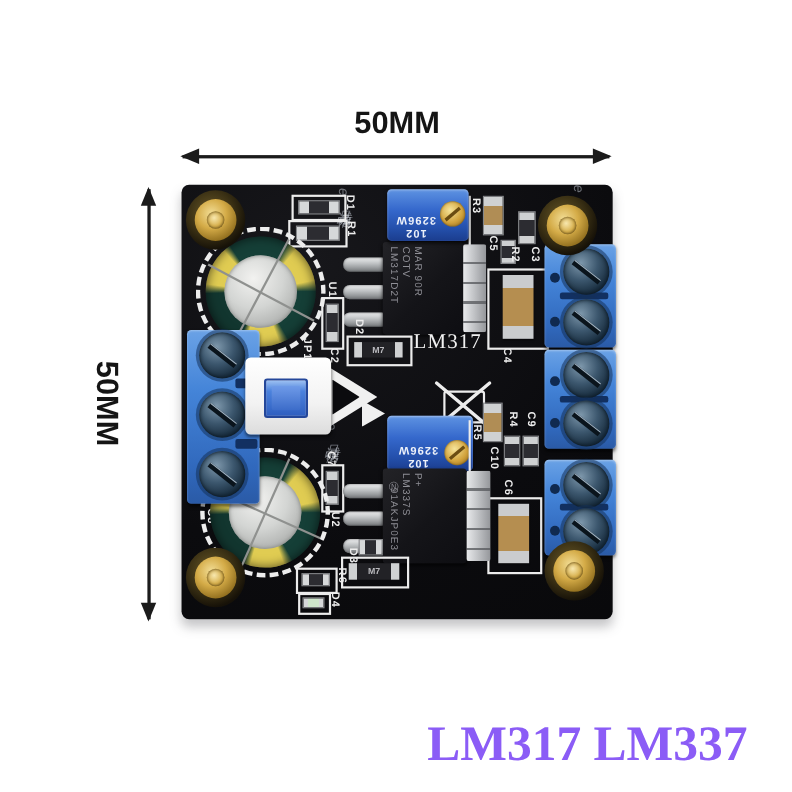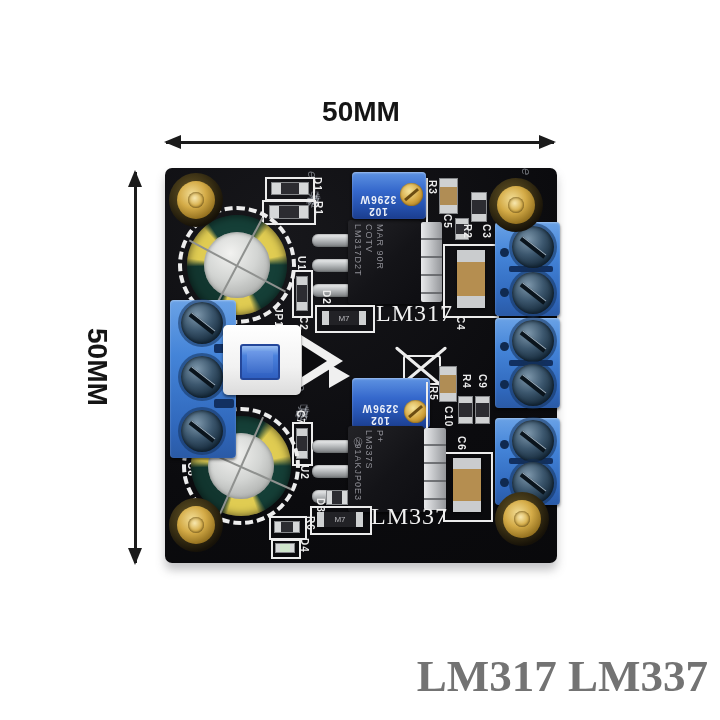--- a/index.html
+++ b/index.html
@@ -3,22 +3,22 @@
 <meta charset="utf-8">
 <style>
   html,body{margin:0;padding:0;background:#ffffff;}
   .canvas{position:relative;width:720px;height:720px;background:#ffffff;overflow:hidden;
           font-family:"Liberation Sans",sans-serif;}
   .abs{position:absolute;}
 
   
   .brand{left:26px;top:28px;font-family:"Liberation Serif",serif;font-style:italic;
          font-weight:bold;font-size:35px;color:#e8122d;letter-spacing:1px;}
-  .title{left:360px;top:650px;width:348px;text-align:right;font-family:"Liberation Serif",serif;
-         font-weight:bold;font-size:45px;color:#737373;letter-spacing:0px;}
+  .title{left:360px;top:650px;width:348px;text-align:center;font-family:"Liberation Serif",serif;
+         font-weight:bold;font-size:45px;color:#8b5cf6;letter-spacing:0px;}
   .dim-label-top{left:165px;top:96px;width:392px;text-align:center;font-size:28px;
                  font-weight:600;color:#151515;}
   .dim-label-left{left:74px;top:170px;height:393px;width:46px;display:flex;
                   align-items:center;justify-content:center;}
   .dim-label-left span{writing-mode:vertical-rl;font-size:28px;font-weight:600;color:#151515;}
 
   .hline{left:166px;top:141px;width:388px;height:3px;background:#1b1b1b;}
   .vline{left:134px;top:172px;width:3px;height:391px;background:#1b1b1b;}
   .ah{width:0;height:0;}
   .ah-left{left:-2px;top:-6px;border-top:7.5px solid transparent;border-bottom:7.5px solid transparent;border-right:17px solid #1b1b1b;}
@@ -88,35 +88,35 @@
   .dpak-tab{background:linear-gradient(90deg,#e9eaec 0%,#c3c5c8 45%,#94969a 100%);
             border-radius:2px;
             background-image:repeating-linear-gradient(180deg,rgba(255,255,255,.0) 0 16px,rgba(90,92,96,.8) 16px 18px),
                              linear-gradient(90deg,#e9eaec 0%,#c3c5c8 45%,#94969a 100%);}
   .chip-text{position:absolute;inset:4px;writing-mode:vertical-lr;color:#8f8f96;
              font-size:9px;line-height:11px;letter-spacing:1px;white-space:nowrap;}
   .cyl{border-radius:6px;background:linear-gradient(180deg,#f1f2f3 0%,#bcbfc1 45%,#76797c 100%);
        box-shadow:inset 0 0 2px #4a4c4e;}
 
   
-  .silk-big{font-family:"Liberation Serif",serif;font-size:24px;color:#f1f1f1;letter-spacing:1px;}
+  .silk-big{font-family:"Liberation Serif",serif;font-size:19px;color:#f1f1f1;letter-spacing:1px;}
   .silkbox{border:2px solid #ececec;}
   .vlabel{writing-mode:vertical-rl;font-size:10px;font-weight:bold;color:#ededed;letter-spacing:1px;}
   .watermark{writing-mode:vertical-rl;font-style:italic;font-size:13px;color:rgba(205,212,222,.5);letter-spacing:2px;}
   .silkline{background:#ececec;}
 
   
   .smd-v{border:1px solid #85878a;background:linear-gradient(180deg,#cfd1d2 0% 24%,#b08d55 24% 76%,#cfd1d2 76% 100%);}
   .smd-vd{border:1px solid #85878a;background:linear-gradient(180deg,#cfd1d2 0% 24%,#2c2c31 24% 76%,#cfd1d2 76% 100%);}
   .smd-h{border:1px solid #85878a;background:linear-gradient(90deg,#d6d8d9 0% 24%,#2c2c31 24% 76%,#d6d8d9 76% 100%);}
   .smd-led{border:1px solid #85878a;background:linear-gradient(90deg,#d6d8d9 0% 22%,#cfe6cb 22% 78%,#d6d8d9 78% 100%);}
   .mlcc{background:linear-gradient(180deg,#caccce 0% 20%,#b58e50 20% 80%,#caccce 80% 100%);
         box-shadow:0 1px 2px rgba(0,0,0,.6);}
   .m7chip{position:absolute;background:linear-gradient(90deg,#cfd1d2 0% 16%,#222226 16% 84%,#cfd1d2 84% 100%);
-          display:flex;align-items:center;justify-content:center;color:#b9b9bd;font-size:8px;font-weight:normal;text-align:center;}
+          display:flex;align-items:center;justify-content:center;color:#b9b9bd;font-size:8px;font-weight:bold;text-align:center;}
 
   
   .esd-tri{background:#f0f0f0;clip-path:polygon(0 0,100% 50%,0 100%);}
   .esd-in{position:absolute;background:#0b0b0e;clip-path:polygon(0 0,100% 50%,0 100%);}
   .weee-bar{position:absolute;background:#ededed;height:3px;border-radius:2px;}
   .weee-box{position:absolute;border:2.5px solid #ededed;border-radius:3px;}
 </style>
 </head>
 <body>
 
@@ -260,21 +260,20 @@
     <div class="abs silkbox" style="left:106px;top:371px;width:26px;height:16px;">
       <div class="smd-led" style="position:absolute;left:2px;top:2px;width:18px;height:8px;"></div>
     </div>
     <div class="abs vlabel" style="left:134px;top:370px;">D4</div>
 
     <div class="abs silkbox" style="left:145px;top:338px;width:58px;height:25px;">
       <div class="m7chip" style="left:5px;top:4px;width:46px;height:15px;">
         <span>M7</span>
       </div>
     </div>
-    <div class="abs silk-big" style="left:206px;top:335px;">LM337</div>
 
     <div class="abs vlabel" style="left:24px;top:86px;">C1</div>
     <div class="abs ecap" style="left:13px;top:38px;">
       <div class="silk"></div>
         <div class="body"></div>
         <div class="vent"></div>
       <div class="score" style="transform:rotate(28deg);"></div>
       <div class="score" style="transform:rotate(118deg);"></div>
     </div>
 

